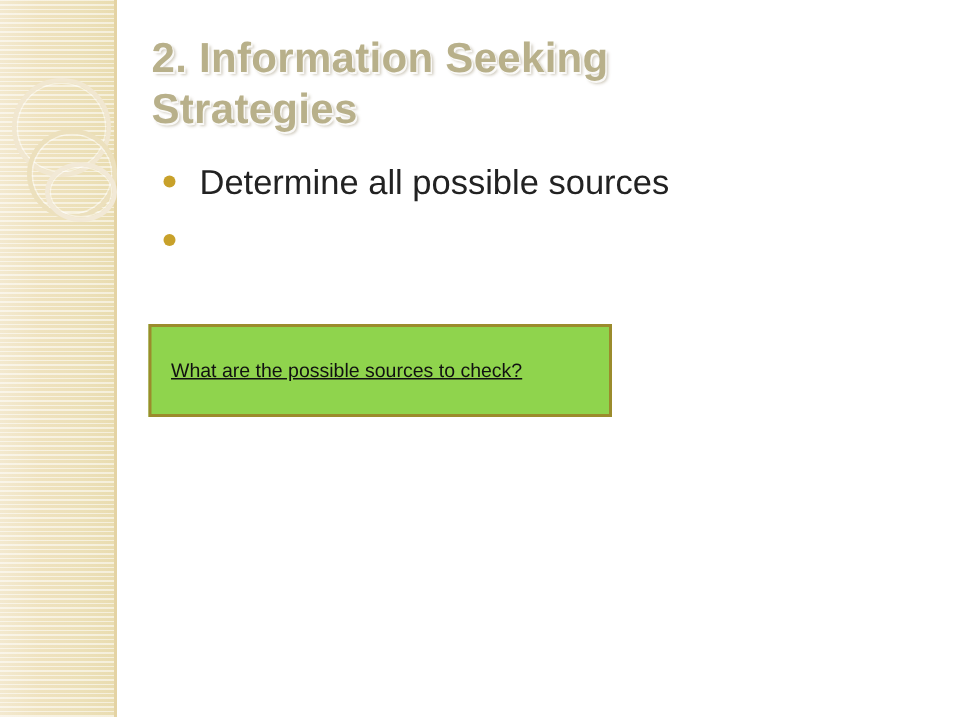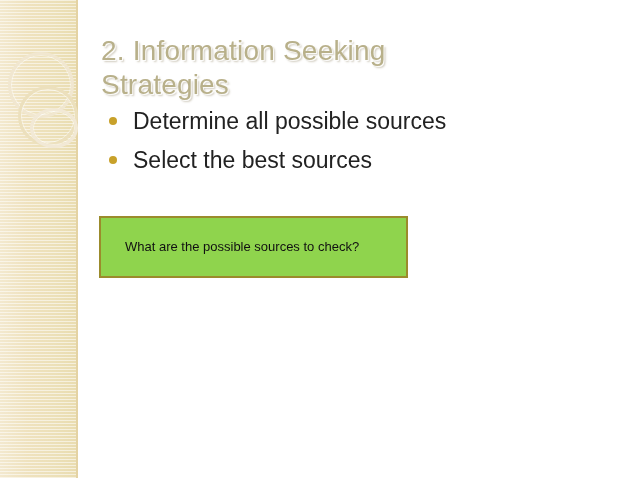--- a/index.html
+++ b/index.html
@@ -71,24 +71,24 @@
     top: 108px;
     width: 42px;
     height: 34px;
     border-color: #f2e9d6;
   }
 
   
   #title {
     position: absolute;
     left: 101px;
-    top: 34px;
+    top: 22px;
     width: 420px;
     font-size: 28px;
-    font-weight: normal;
+    font-weight: bold;
     line-height: 1.22;
     color: #b8b08a;
     letter-spacing: 0.2px;
     text-shadow: 1px 1px 0 rgba(255,255,255,0.85), 2px 2px 2px rgba(150,140,110,0.45);
   }
 
   
   #bullets {
     position: absolute;
     left: 103px;
@@ -131,21 +131,22 @@
     text-align: center;
     padding: 6px 10px;
   }
   #callout-1 {
     left: 99px;
     top: 216px;
     width: 309px;
     height: 62px;
     text-align: right;
     justify-content: flex-start;
-    padding-left: 24px;
+    padding-left: 13px;
+    text-decoration: underline;
   }
   #callout-2 {
     left: 240px;
     top: 328px;
     width: 330px;
     height: 62px;
   }
 </style>
 </head>
 <body>
@@ -160,21 +161,20 @@
 
   <div id="title">2. Information Seeking Strategies</div>
 
   <ul id="bullets">
     <li>
       <span class="bullet-dot"></span>
       <span>Determine all possible sources</span>
     </li>
     <li>
       <span class="bullet-dot"></span>
-      <span>Select the best sources</span>
     </li>
   </ul>
 
   <div class="callout" id="callout-1">
     <span>What are the possible sources to check?</span>
   </div>
 
 
 </div>
 

